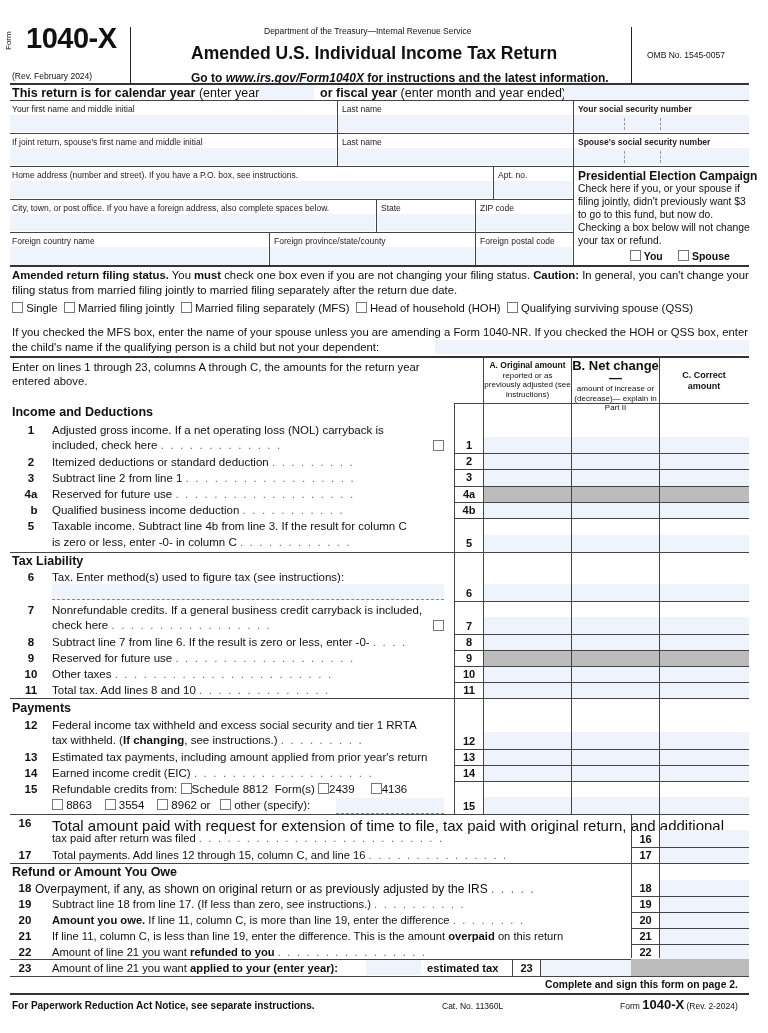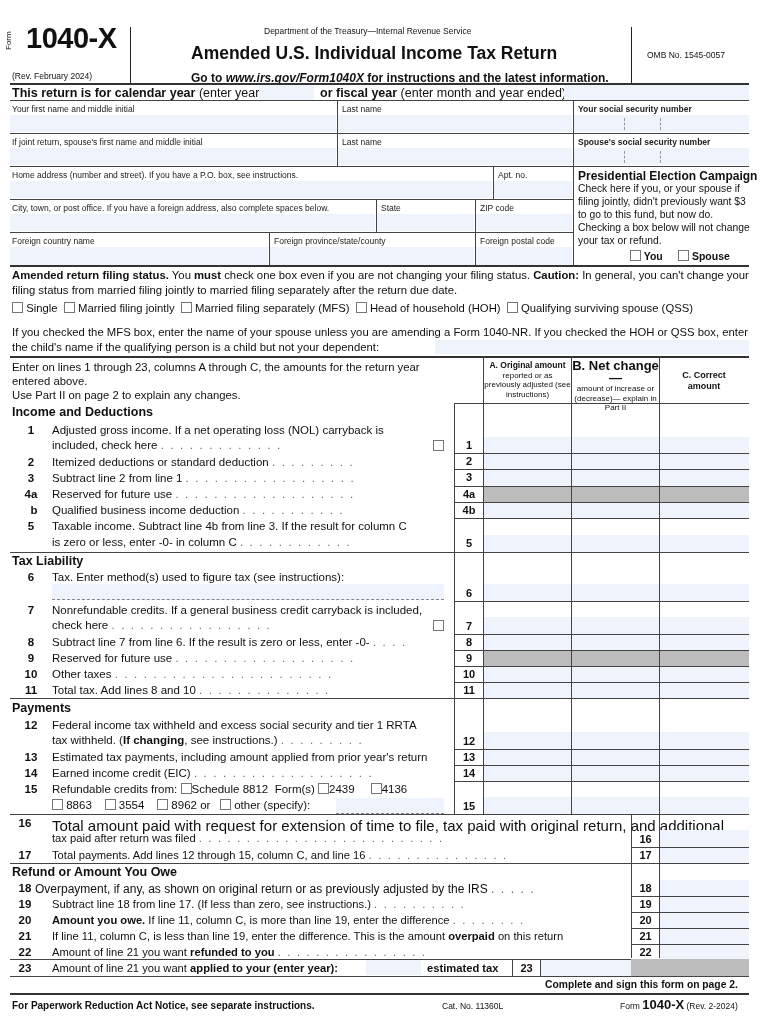--- a/index.html
+++ b/index.html
@@ -109,21 +109,20 @@
   <span><span class="cb"></span> <span>Married filing separately (MFS)</span></span>&nbsp;
   <span><span class="cb"></span> <span>Head of household (HOH)</span></span>&nbsp;
   <span><span class="cb"></span> <span>Qualifying surviving spouse (QSS)</span></span>
 </div>
 <div class="abs" style="left:12px;top:325px;width:745px;font-size:11.3px;line-height:15px">If you checked the MFS box, enter the name of your spouse unless you are amending a Form 1040-NR. If you checked the HOH or QSS box, enter the child's name if the qualifying person is a child but not your dependent:</div>
 <input class="abs fill" style="left: 435px; top: 340px; width: 314px; height: 14px;">
 <div class="hl2" style="left:10px;top:356px;width:739px"></div>
 
 <div class="abs" style="left:12px;top:360px;width:435px;font-size:11.3px;line-height:14px">
   <div>Enter on lines 1 through 23, columns A through C, the amounts for the return year entered above.</div>
-    <div>Use Part II on page 2 to explain any changes.</div>
 </div>
 <div class="vl" style="left:483px;top:357px;height:458px"></div>
 <div class="vl" style="left:571px;top:357px;height:458px"></div>
 <div class="vl" style="left:659px;top:357px;height:458px"></div>
 <div class="abs" style="left:484px;top:361px;width:87px;text-align:center;font-size:8px;line-height:9.5px">
   <b style="font-size:8.5px">A. Original amount</b><div>reported or as previously adjusted (see instructions)</div>
 </div>
 <div class="abs" style="left:572px;top:361px;width:87px;text-align:center;font-size:8px;line-height:9.5px">
   <b style="font-size:13px">B. Net change—</b><div>amount of increase or (decrease)— explain in Part II</div>
 </div>

